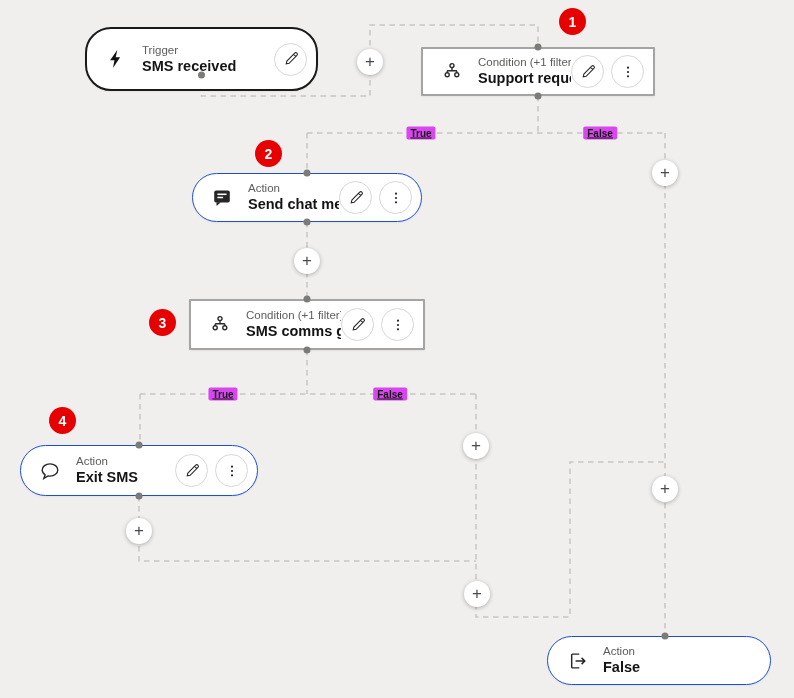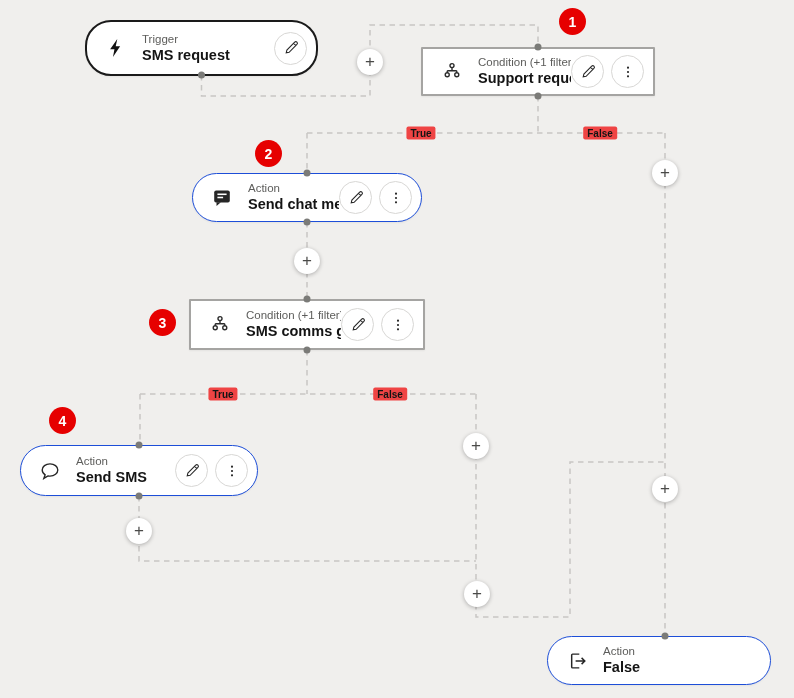--- a/index.html
+++ b/index.html
@@ -43,24 +43,25 @@
     position:absolute; z-index:3;
     width:26px; height:26px; border-radius:50%;
     background:#fff; box-shadow:0 1px 4px rgba(0,0,0,0.28);
     color:#4a4a48; font-size:17px; line-height:25px; text-align:center;
     cursor:pointer; user-select:none;
   }
 
   .branch-label {
     position:absolute; z-index:3;
     transform:translate(-50%,-50%);
-    background:#ef4444; color:#141414;
+    background:#d946ef; color:#141414;
     font-size:10px; font-weight:600;
     padding:1px 4px; border-radius:2px;
     white-space:nowrap;
+    text-decoration:underline;
   }
 
   .badge {
     position:absolute; z-index:4;
     width:27px; height:27px; border-radius:50%;
     background:#e60000; color:#fff;
     font-size:14px; font-weight:700;
     display:flex; align-items:center; justify-content:center;
   }
 </style>
@@ -78,29 +79,29 @@
       <path d="M665 133 V636"></path>
       <path d="M307 222 V299"></path>
       <path d="M307 350 V394"></path>
       <path d="M140 394 H476"></path>
       <path d="M140 394 V445"></path>
       <path d="M476 394 V617 H570 V462 H665"></path>
       <path d="M139 496 V561 H476"></path>
     </g>
   </svg>
 
-  <div class="node pill-dark" style="left:85px;top:20px;width:233px;height:56px">
+  <div class="node pill-dark" style="left:85px;top:27px;width:233px;height:64px">
     <span class="node-icon">
       <svg width="22" height="22" viewBox="0 0 24 24">
           <path d="M13.4 2.3 L5.6 13.4 h4.7 L8.7 21.7 l7.8-11.6 h-4.8 l1.7-7.8 Z" fill="#111"></path>
         </svg>
     </span>
     <div class="node-texts">
       <div class="node-type">Trigger</div>
-      <div class="node-title">SMS request</div>
+      <div class="node-title">SMS received</div>
     </div>
     <div class="node-btns">
       <div class="cbtn">
         <svg width="18" height="18" viewBox="0 0 24 24">
             <path d="M5.6 18.4 l0.9-3.7 L16.9 4.3 a2.1 2.1 0 0 1 3 3 L9.5 17.7 l-3.9 0.7 Z M15.5 5.7 l2.9 2.9" fill="none" stroke="#262626" stroke-width="1.4"></path>
           </svg>
       </div>
     </div>
   </div>
 
@@ -198,21 +199,21 @@
   </div>
 
   <div class="node pill" style="left:20px;top:445px;width:238px;height:51px">
     <span class="node-icon">
       <svg width="22" height="22" viewBox="0 0 24 24">
         <path d="M12 4.2 c-4.8 0-8.5 3-8.5 6.7 0 2.2 1.3 4.1 3.2 5.3 L5.3 20 l4.5-2.6 c0.7 0.1 1.4 0.2 2.2 0.2 4.8 0 8.5-3 8.5-6.7 S16.8 4.2 12 4.2 Z" fill="none" stroke="#262626" stroke-width="1.5"></path>
       </svg>
     </span>
     <div class="node-texts">
       <div class="node-type">Action</div>
-      <div class="node-title">Send SMS</div>
+      <div class="node-title">Exit SMS</div>
     </div>
     <div class="node-btns">
       <div class="cbtn">
         <svg width="18" height="18" viewBox="0 0 24 24">
             <path d="M5.6 18.4 l0.9-3.7 L16.9 4.3 a2.1 2.1 0 0 1 3 3 L9.5 17.7 l-3.9 0.7 Z M15.5 5.7 l2.9 2.9" fill="none" stroke="#262626" stroke-width="1.4"></path>
           </svg>
       </div>
       <div class="cbtn">
         <svg width="16" height="16" viewBox="0 0 24 24">
             <g fill="#262626">

